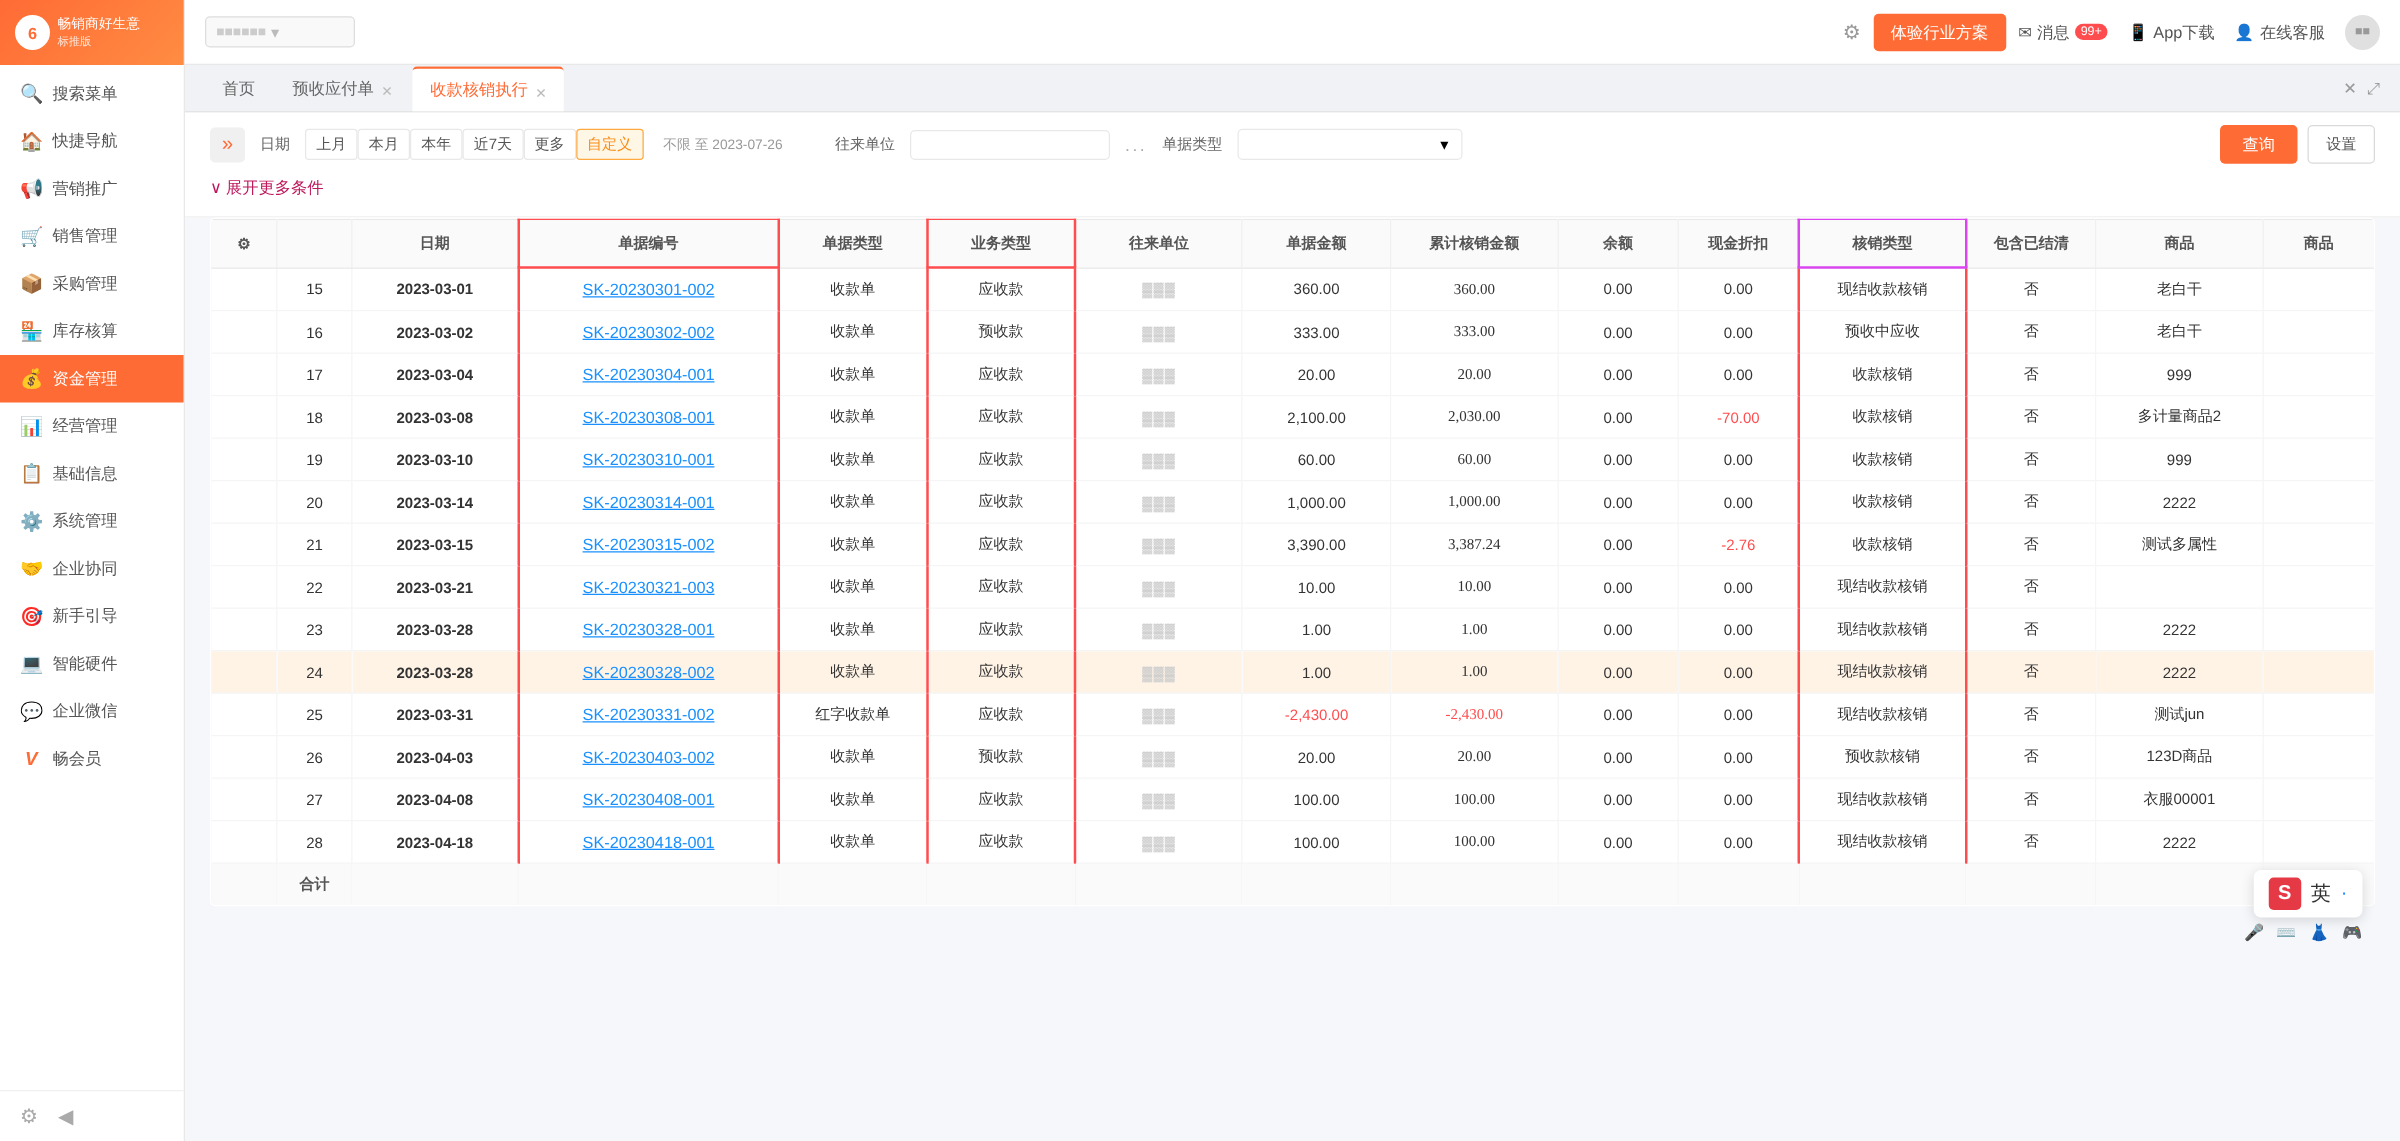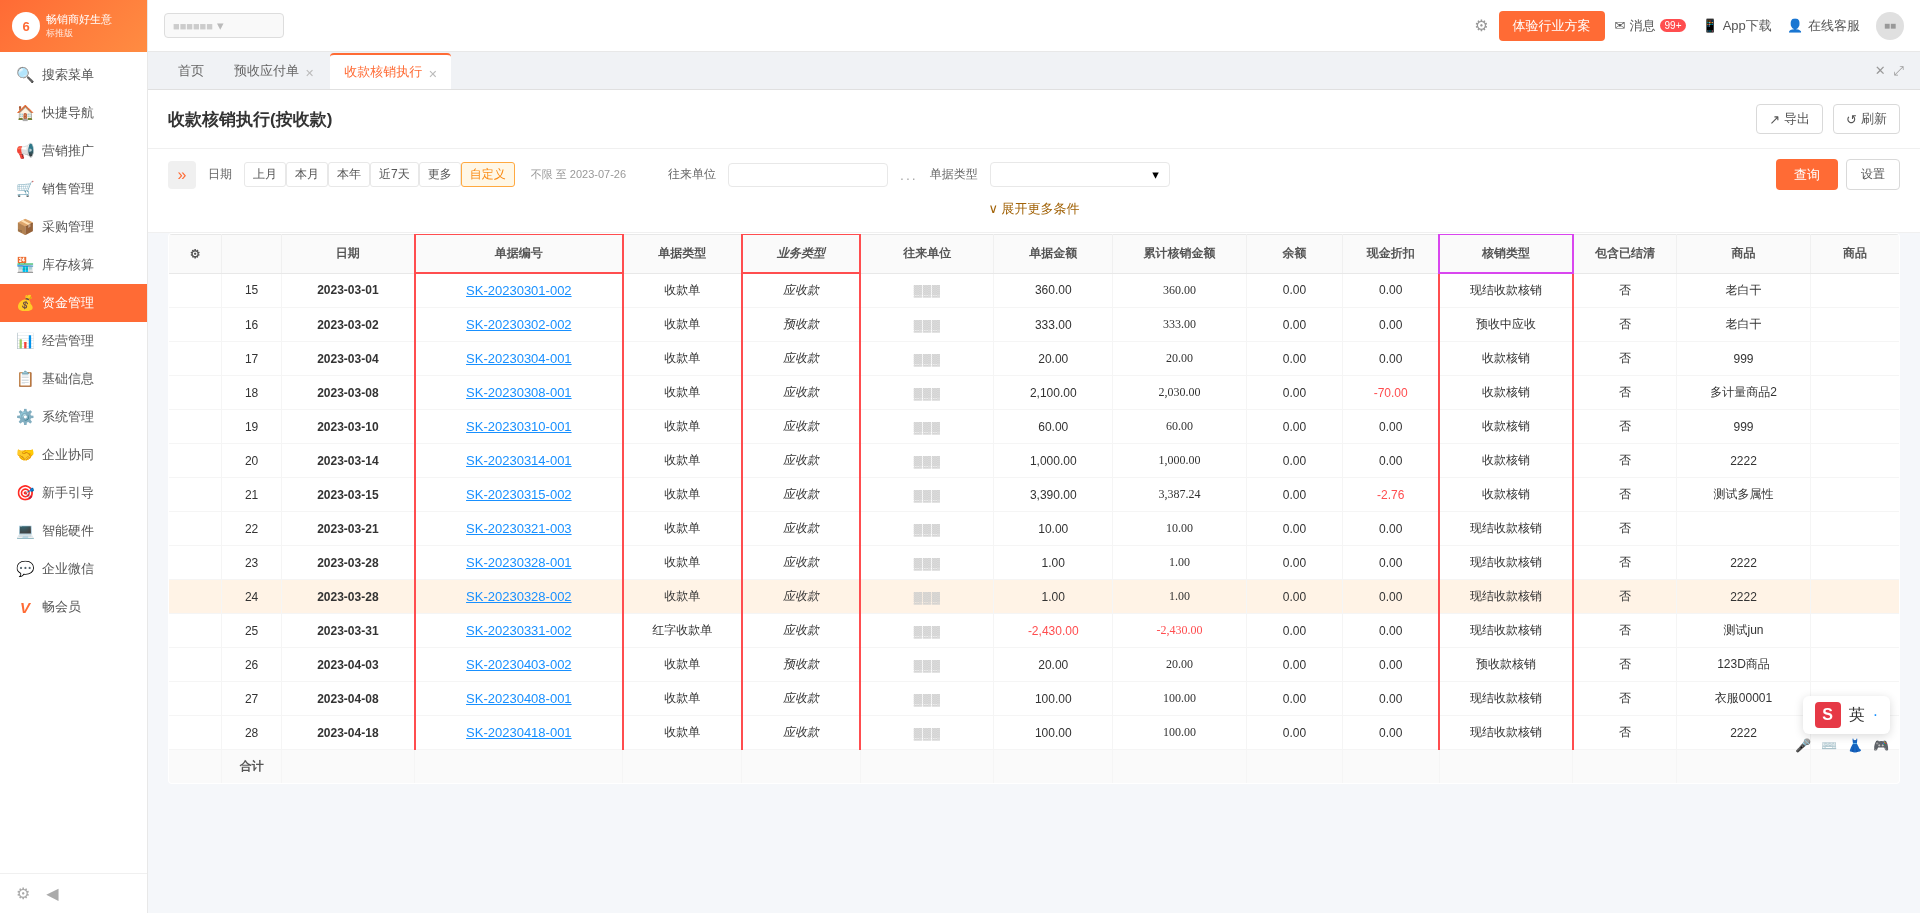--- a/index.html
+++ b/index.html
@@ -164,21 +164,21 @@
     }
     .btn-query {
       background: #ff6b35; color: white; border: none; padding: 6px 18px;
       border-radius: 4px; cursor: pointer; font-size: 13px;
     }
     .btn-settings {
       border: 1px solid #d9d9d9; background: white; padding: 6px 14px;
       border-radius: 4px; cursor: pointer; color: #555; font-size: 12px;
     }
     .expand-more-row {
-      text-align: center; color: #a16207; font-size: 12px; cursor: pointer; padding: 4px 0;
+      text-align: left; color: #be185d; font-size: 12px; cursor: pointer; padding: 4px 0;
     }
 
     
     .table-wrap { padding: 0 20px 20px; }
     .data-table {
       width: 100%; border-collapse: collapse; background: white;
       border: 1px solid #e8e8e8; border-radius: 4px; overflow: hidden;
       table-layout: fixed;
     }
     .data-table th {
@@ -191,21 +191,21 @@
       border-bottom: 1px solid #f5f5f5; color: #333; font-size: 12px;
       border-right: 1px solid #f5f5f5; white-space: nowrap; overflow: hidden; text-overflow: ellipsis;
     }
     .data-table tr.highlighted td { background: #fff3e6; }
     .link-text { color: #1890ff; text-decoration: underline; cursor: pointer; }
     .col-settings { width: 36px; }
     .col-date { width: 90px; font-weight: bold; }
     .col-no { width: 40px; }
     .col-code { width: 140px; }
     .col-type1 { width: 80px; }
-    .col-type2 { width: 80px; font-style: italic; }
+    .col-type2 { width: 80px; }
     .col-partner { width: 90px; }
     .col-amount { width: 80px; }
     .col-amount2 { width: 90px; font-family: Liberation Serif, serif; }
     .col-balance { width: 65px; }
     .col-discount { width: 65px; }
     .col-type3 { width: 90px; }
     .col-include { width: 70px; }
     .col-goods { width: 90px; }
     .col-goods2 { width: 60px; }
 
@@ -369,33 +369,20 @@
       <span class="tab-close">✕</span>
     </div>
     <div class="tab-actions">
       <span style="font-size:13px;">✕</span>
       <span style="font-size:13px;">⤢</span>
     </div>
   </div>
 
   <div class="page-content">
 
-    <div class="page-header">
-      <div class="page-title">收款核销执行(按收款)</div>
-      <div class="page-header-actions">
-        <button class="btn-outline">
-          <span>↗</span>
-          <span>导出</span>
-        </button>
-        <button class="btn-outline">
-          <span>↺</span>
-          <span>刷新</span>
-        </button>
-      </div>
-    </div>
 
     <div class="filter-bar">
       <div class="filter-row">
         <button class="filter-expand-btn" style="color:#ff6b35;font-size:16px;">»</button>
         <span class="filter-label">日期</span>
         <div class="filter-date-btns">
           <button class="fdb">上月</button>
           <button class="fdb">本月</button>
           <button class="fdb">本年</button>
           <button class="fdb">近7天</button>

